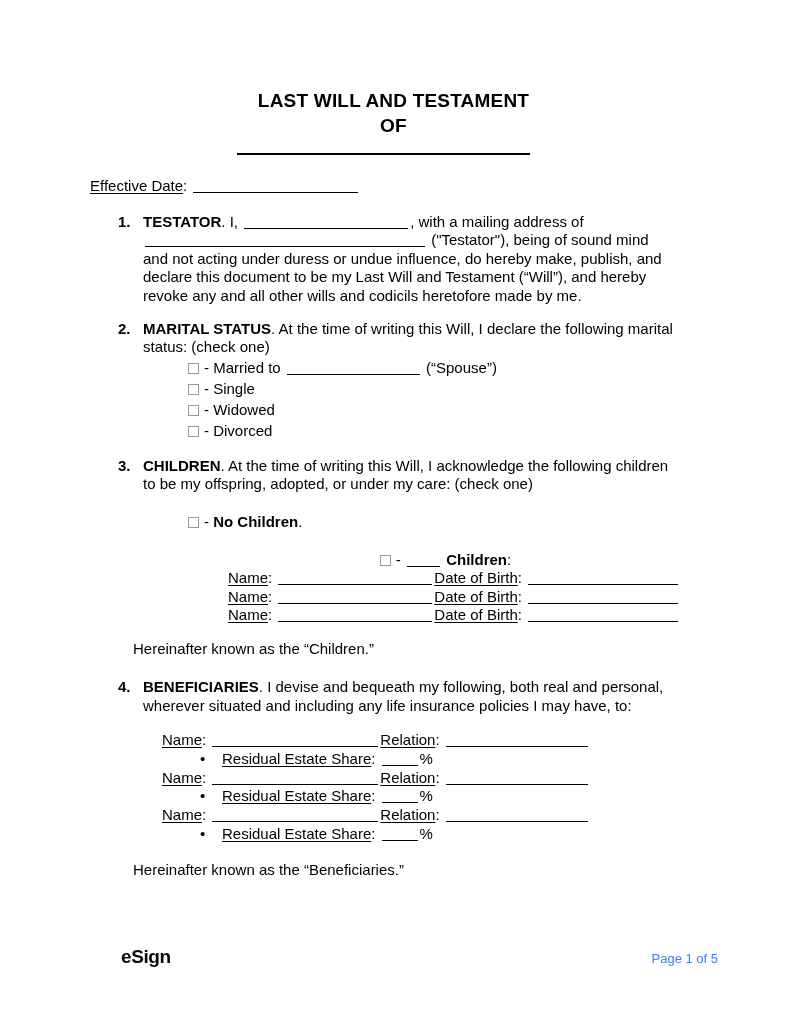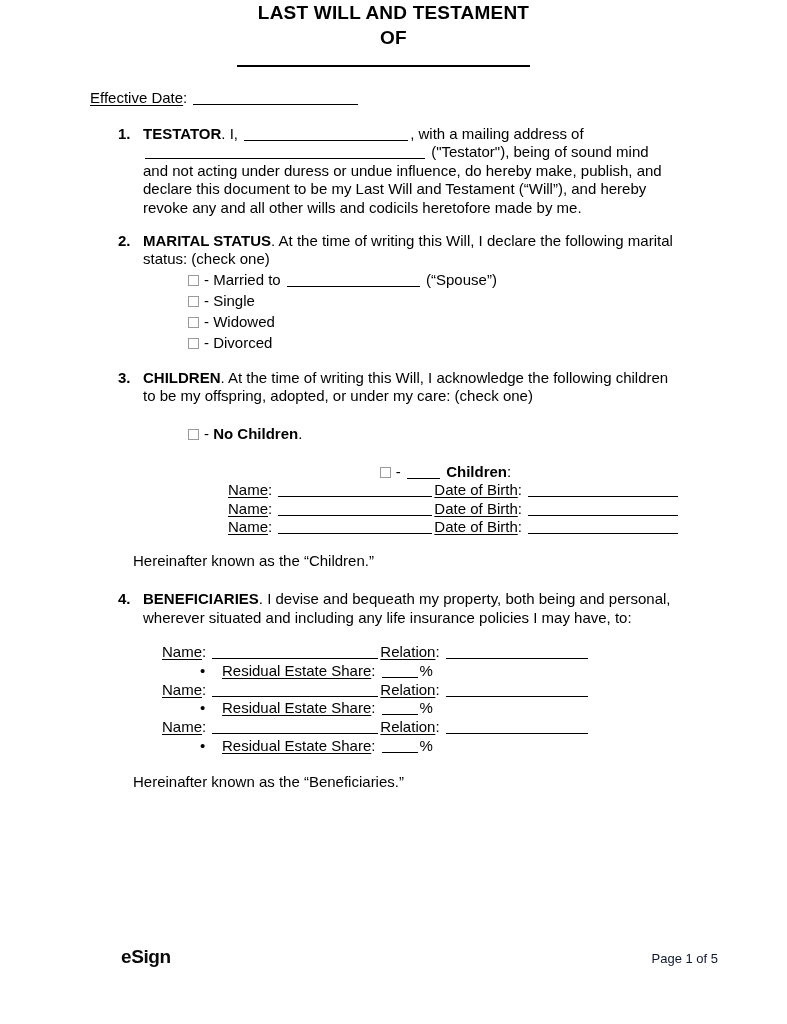--- a/index.html
+++ b/index.html
@@ -1,19 +1,20 @@
 <!DOCTYPE html>
 <html><head>
 <meta charset="utf-8">
 <style>
   html,body{margin:0;padding:0;background:#fff;}
   .page{
     position:relative;
     width:787px;height:1024px;
     box-sizing:border-box;
+    padding-top:88px;
     background:#ffffff;
     font-family:"Liberation Sans","DejaVu Sans",sans-serif;
     font-size:15px;line-height:18.4px;color:#000;
     overflow:hidden;
   }
   .doc-title{ text-align:center;font-size:19px;line-height:25px;font-weight:bold;letter-spacing:.2px; }
   .title-underline{ height:0;border-top:2px solid #000;width:293px;margin:15px 0 0 237px; }
   .eff-date{ margin:21px 0 0 90px;line-height:19px;white-space:nowrap; }
   .sec{ display:flex;margin-left:118px; }
   .sec-testator{ margin-top:18px; }
@@ -42,21 +43,21 @@
   .bullet-row{ padding-left:57px;line-height:18.7px;white-space:nowrap; }
   .bullet{ display:inline-block;width:22px; }
   .hang{ margin-left:-10px;white-space:nowrap; }
   .hang-children{ margin-top:15px; }
   .hang-bene{ margin-top:17px; }
   .footer{
     position:absolute;top:948px;left:121px;right:69px;
     display:flex;justify-content:space-between;align-items:baseline;
   }
   .brand{ font-weight:bold;font-size:19px;letter-spacing:-0.4px;color:#0a0a0a; }
-  .page-num{ font-size:13px;color:#0f172a; }
+  .page-num{ font-size:13px;color:#3b82f6; }
 </style>
 </head>
 <body>
 
 <div class="page">
 
   <header>
     <div class="doc-title">
       <div>LAST WILL AND TESTAMENT</div>
       <div>OF</div>
@@ -103,21 +104,21 @@
       <div class="crow"><span class="u">Name</span><span>:</span> <span class="blank" style="width:154px"></span><span class="u">Date of Birth</span><span>:</span> <span class="blank" style="width:150px"></span></div>
       <div class="crow"><span class="u">Name</span><span>:</span> <span class="blank" style="width:154px"></span><span class="u">Date of Birth</span><span>:</span> <span class="blank" style="width:150px"></span></div>
 
       <div class="hang hang-children">Hereinafter known as the “Children.”</div>
     </div>
   </section>
 
   <section class="sec sec-beneficiaries">
     <div class="num">4.</div>
     <div class="sec-body">
-      <span class="b">BENEFICIARIES</span><span>. I devise and bequeath my property, both being and personal,</span><br>
+      <span class="b">BENEFICIARIES</span><span>. I devise and bequeath my following, both real and personal,</span><br>
       <span>wherever situated and including any life insurance policies I may have, to:</span>
 
       <div class="brow brow-first"><span class="u">Name</span><span>:</span> <span class="blank" style="width:166px"></span><span class="u">Relation</span><span>:</span> <span class="blank" style="width:142px"></span></div>
       <div class="bullet-row"><span class="bullet">•</span><span class="u">Residual Estate Share</span><span>:</span> <span class="blank" style="width:36px"></span><span>%</span></div>
 
       <div class="brow"><span class="u">Name</span><span>:</span> <span class="blank" style="width:166px"></span><span class="u">Relation</span><span>:</span> <span class="blank" style="width:142px"></span></div>
       <div class="bullet-row"><span class="bullet">•</span><span class="u">Residual Estate Share</span><span>:</span> <span class="blank" style="width:36px"></span><span>%</span></div>
 
       <div class="brow"><span class="u">Name</span><span>:</span> <span class="blank" style="width:166px"></span><span class="u">Relation</span><span>:</span> <span class="blank" style="width:142px"></span></div>
       <div class="bullet-row"><span class="bullet">•</span><span class="u">Residual Estate Share</span><span>:</span> <span class="blank" style="width:36px"></span><span>%</span></div>

